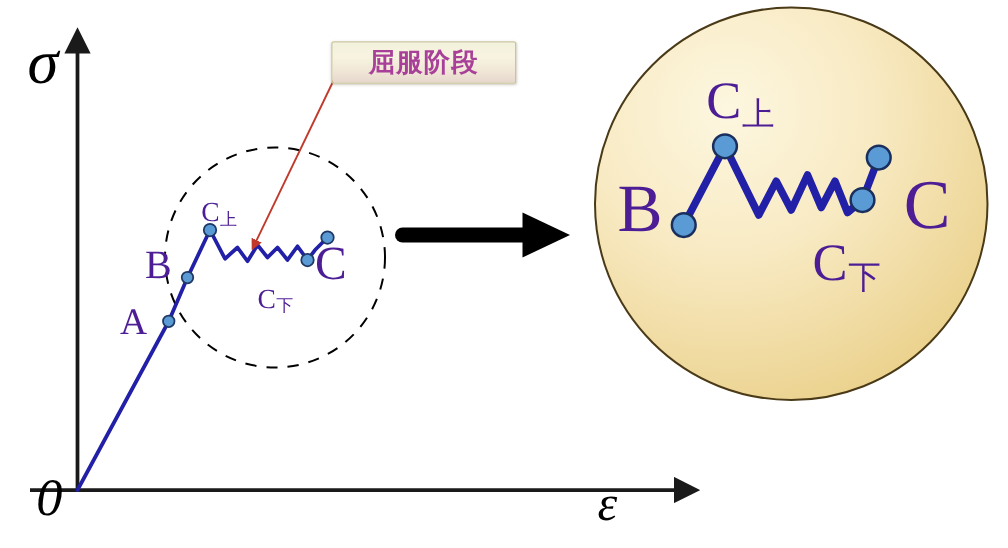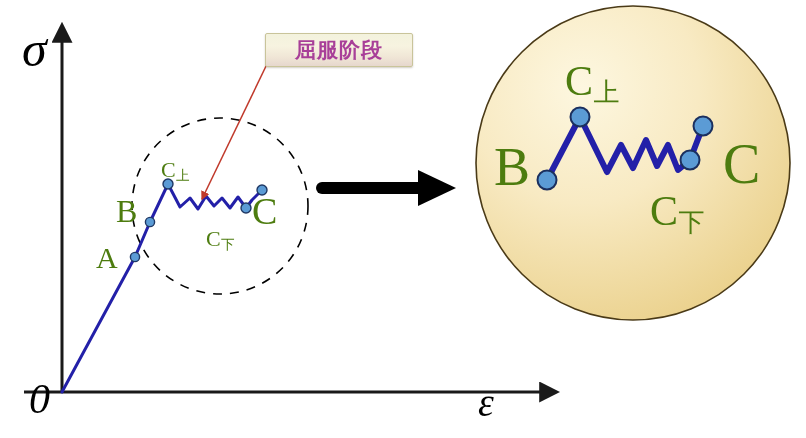--- a/index.html
+++ b/index.html
@@ -42,21 +42,21 @@
     font-size: 40px;
   }
   #origin-label {
     left: 29px;
     top: 378px;
     font-size: 42px;
   }
   .pt-label {
     position: absolute;
     font-family: "Liberation Serif", serif;
-    color: #4d7c0f;
+    color: #4c1d95;
     line-height: 1;
     white-space: nowrap;
     user-select: none;
   }
   .pt-label .sub {
     font-size: 0.62em;
     vertical-align: -0.22em;
     margin-left: 0.02em;
   }
   

